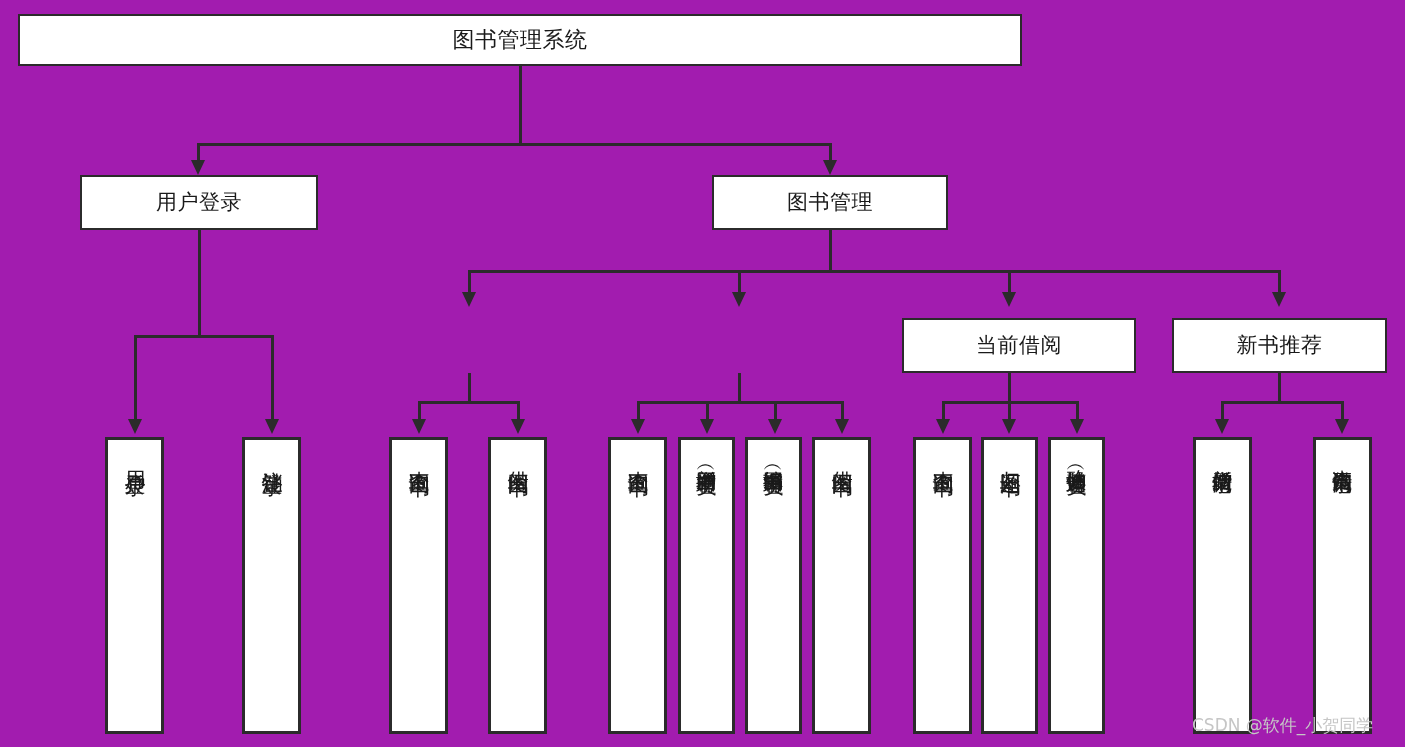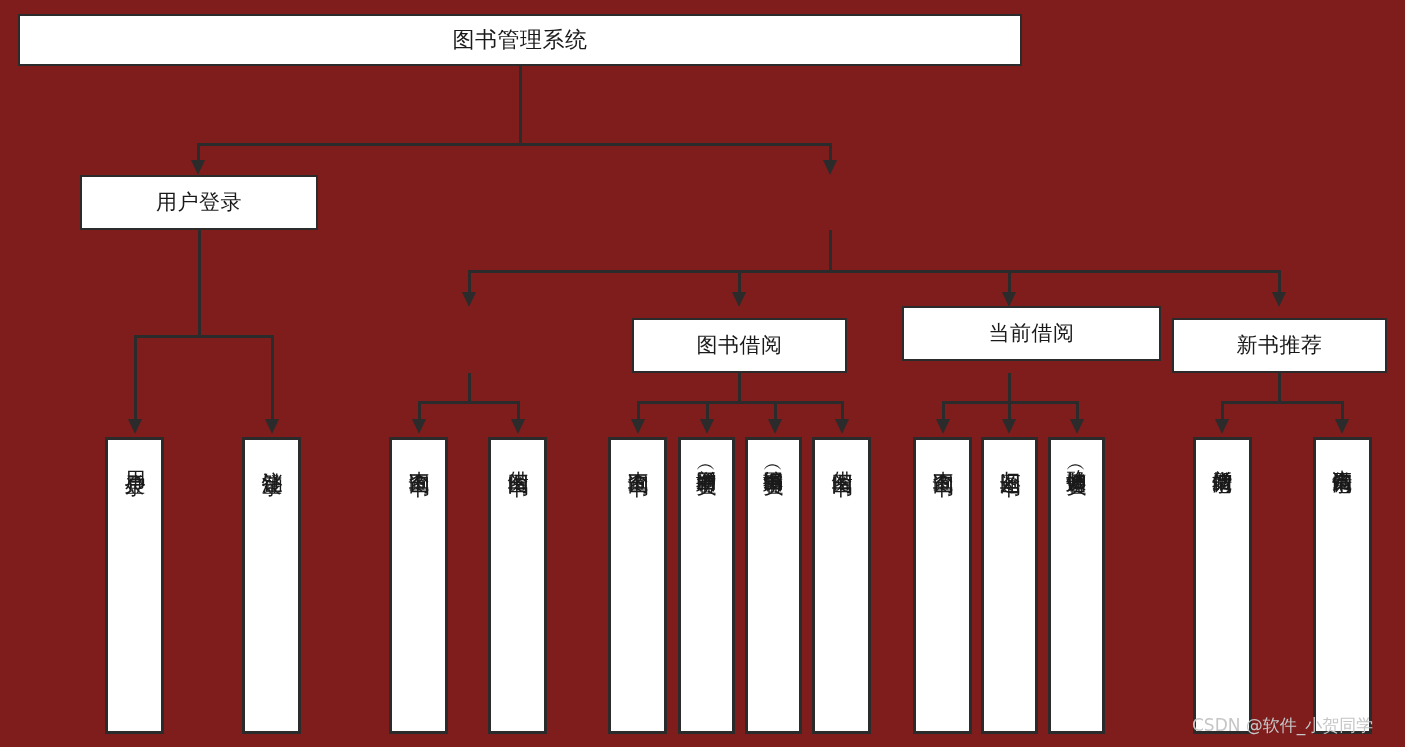--- a/index.html
+++ b/index.html
@@ -5,21 +5,21 @@
 <style>
   html,body{margin:0;padding:0;background:#ffffff;}
   body{
     font-family:"DejaVu Sans","Liberation Sans",sans-serif;
     -webkit-font-smoothing:antialiased;
   }
   #canvas{
     position:relative;
     width:1405px;
     height:747px;
-    background:#7f1d1d;
+    background:#a21caf;
     overflow:hidden;
   }
   
   .node{
     position:absolute;
     box-sizing:border-box;
     border:2.5px solid #2b2b2b;
     background:#ffffff;
     display:flex;
     align-items:center;
@@ -96,43 +96,43 @@
 
   <div class="edge v" style="left:197px; top:143px; height:22px;"></div>
   <div class="arrow" style="left:191px; top:160px;"></div>
   <div class="edge v" style="left:829px; top:143px; height:22px;"></div>
   <div class="arrow" style="left:823px; top:160px;"></div>
 
   <div class="node horiz" style="left:80px; top:175px; width:238px; height:55px;">
     <span class="label">用户登录</span>
   </div>
 
+  <div class="node horiz" style="left:712px; top:175px; width:236px; height:55px;">
+    <span class="label">图书管理</span>
+  </div>
 
   <div class="edge v" style="left:198px; top:230px; height:107px;"></div>
   <div class="edge h" style="left:134px; top:335px; width:139px;"></div>
   <div class="edge v" style="left:134px; top:335px; height:86px;"></div>
   <div class="arrow" style="left:128px; top:419px;"></div>
   <div class="edge v" style="left:271px; top:335px; height:86px;"></div>
   <div class="arrow" style="left:265px; top:419px;"></div>
 
   <div class="edge v" style="left:829px; top:230px; height:42px;"></div>
   <div class="edge h" style="left:468px; top:270px; width:812px;"></div>
   <div class="edge v" style="left:468px; top:270px; height:24px;"></div>
   <div class="arrow" style="left:462px; top:292px;"></div>
   <div class="edge v" style="left:738px; top:270px; height:24px;"></div>
   <div class="arrow" style="left:732px; top:292px;"></div>
   <div class="edge v" style="left:1008px; top:270px; height:24px;"></div>
   <div class="arrow" style="left:1002px; top:292px;"></div>
   <div class="edge v" style="left:1278px; top:270px; height:24px;"></div>
   <div class="arrow" style="left:1272px; top:292px;"></div>
 
-  <div class="node horiz" style="left:632px; top:318px; width:215px; height:55px;">
-    <span class="label">图书借阅</span>
-  </div>
-  <div class="node horiz" style="left:902px; top:306px; width:259px; height:55px;">
+  <div class="node horiz" style="left:902px; top:318px; width:234px; height:55px;">
     <span class="label">当前借阅</span>
   </div>
   <div class="node horiz" style="left:1172px; top:318px; width:215px; height:55px;">
     <span class="label">新书推荐</span>
   </div>
 
   <div class="edge v" style="left:468px; top:373px; height:30px;"></div>
   <div class="edge h" style="left:418px; top:401px; width:101px;"></div>
   <div class="edge v" style="left:418px; top:401px; height:20px;"></div>
   <div class="arrow" style="left:412px; top:419px;"></div>

